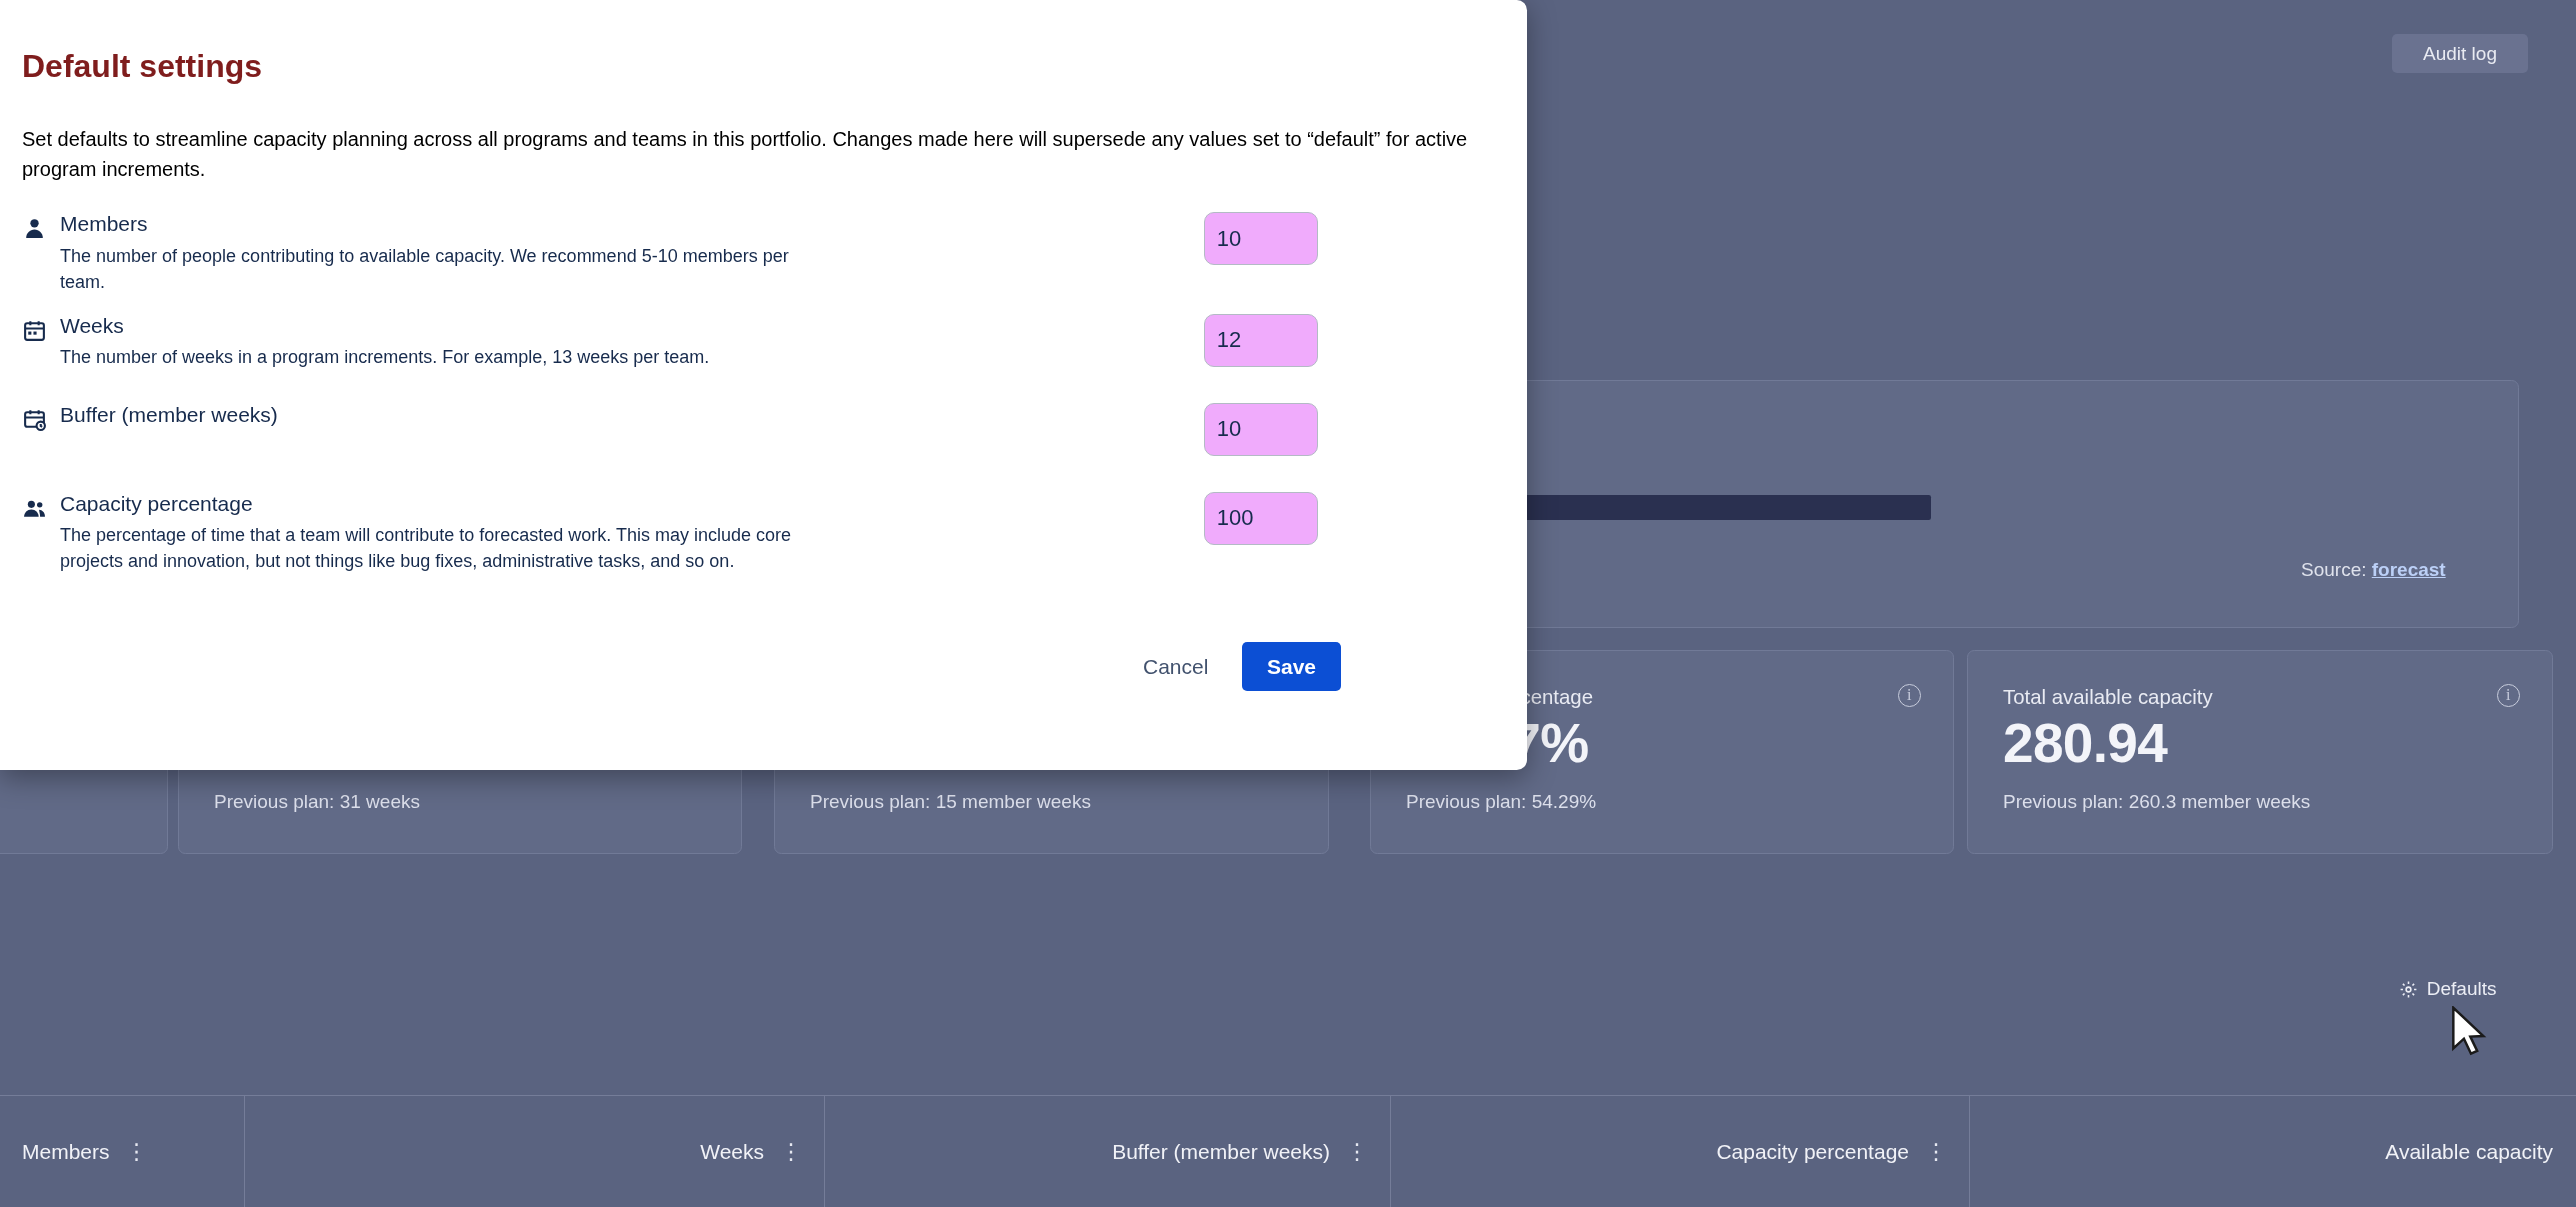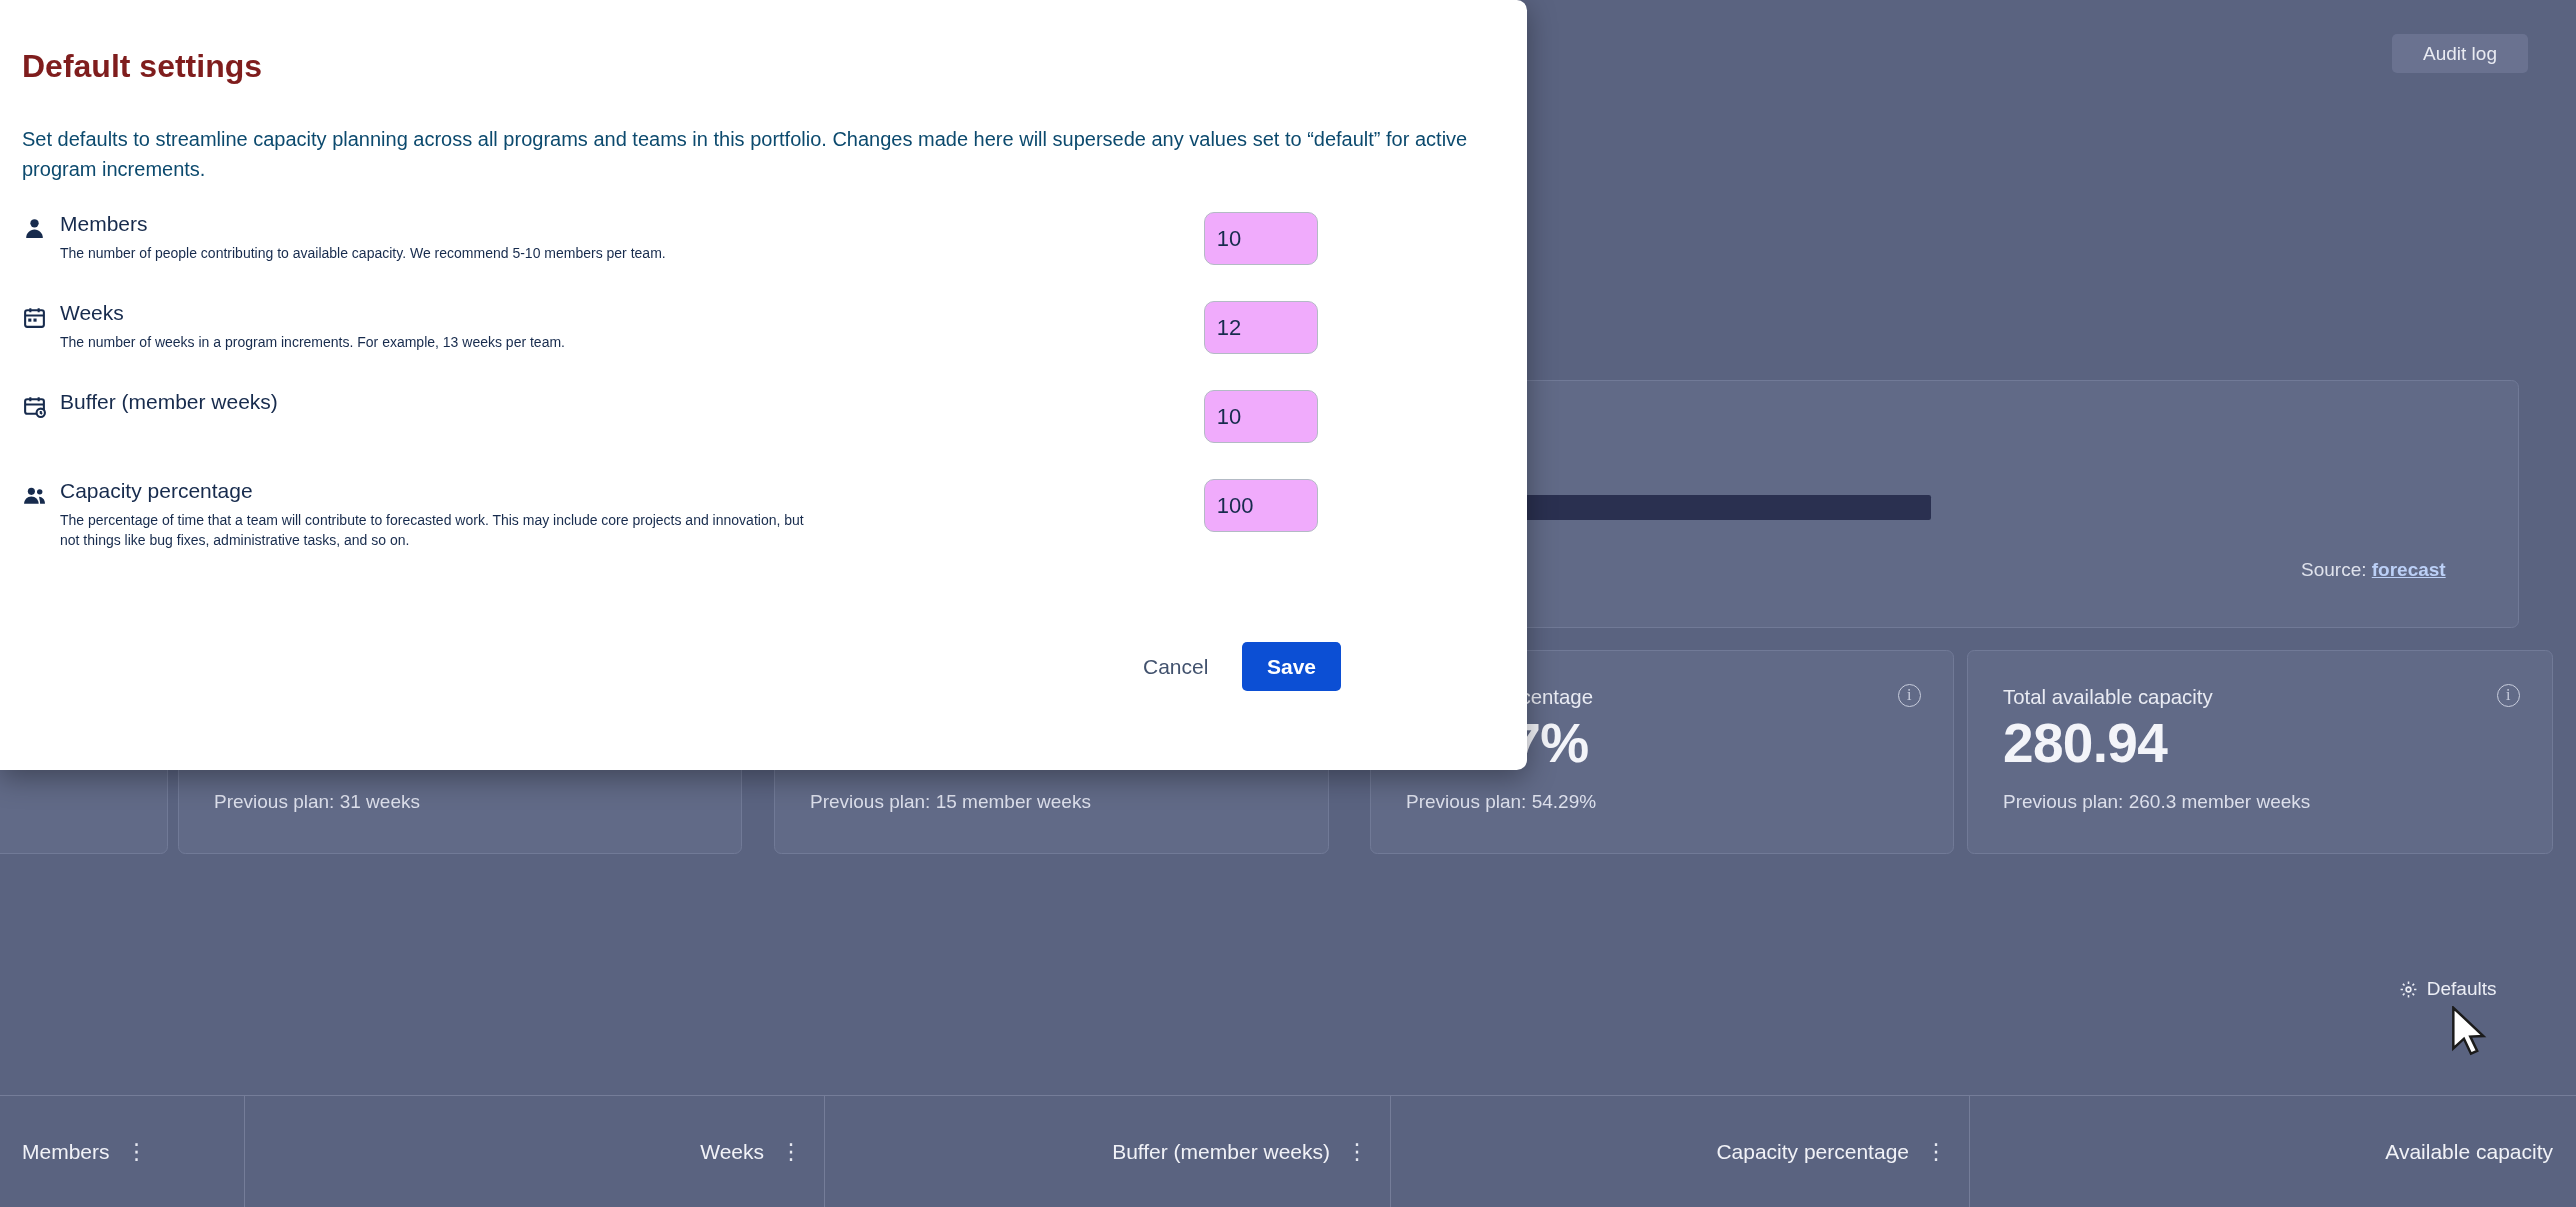--- a/index.html
+++ b/index.html
@@ -166,21 +166,21 @@
     font-size: 32px;
     font-weight: bold;
     color: #7f1d1d;
   }
   .modal-desc {
     position: absolute;
     left: 22px; top: 124px;
     width: 1460px;
     font-size: 20px;
     line-height: 1.5;
-    color: #0c4a6e;
+    color: #000000;
   }
 
   .rows {
     position: absolute;
     left: 22px; top: 212px;
     width: 1482px;
   }
   .row {
     position: relative;
     display: flex;
@@ -198,21 +198,21 @@
   .row-text {
     flex: 1 1 auto;
     padding-right: 29px;
   }
   .row-label {
     font-size: 21px;
     color: #172b4d;
     margin-bottom: 6.6px;
   }
   .row-help {
-    font-size: 14px;
+    font-size: 18px;
     line-height: 1.45;
     color: #172b4d;
     max-width: 752px;
   }
   .row-input-wrap {
     position: absolute;
     right: 186px;
     top: 0;
   }
   .row-input {

